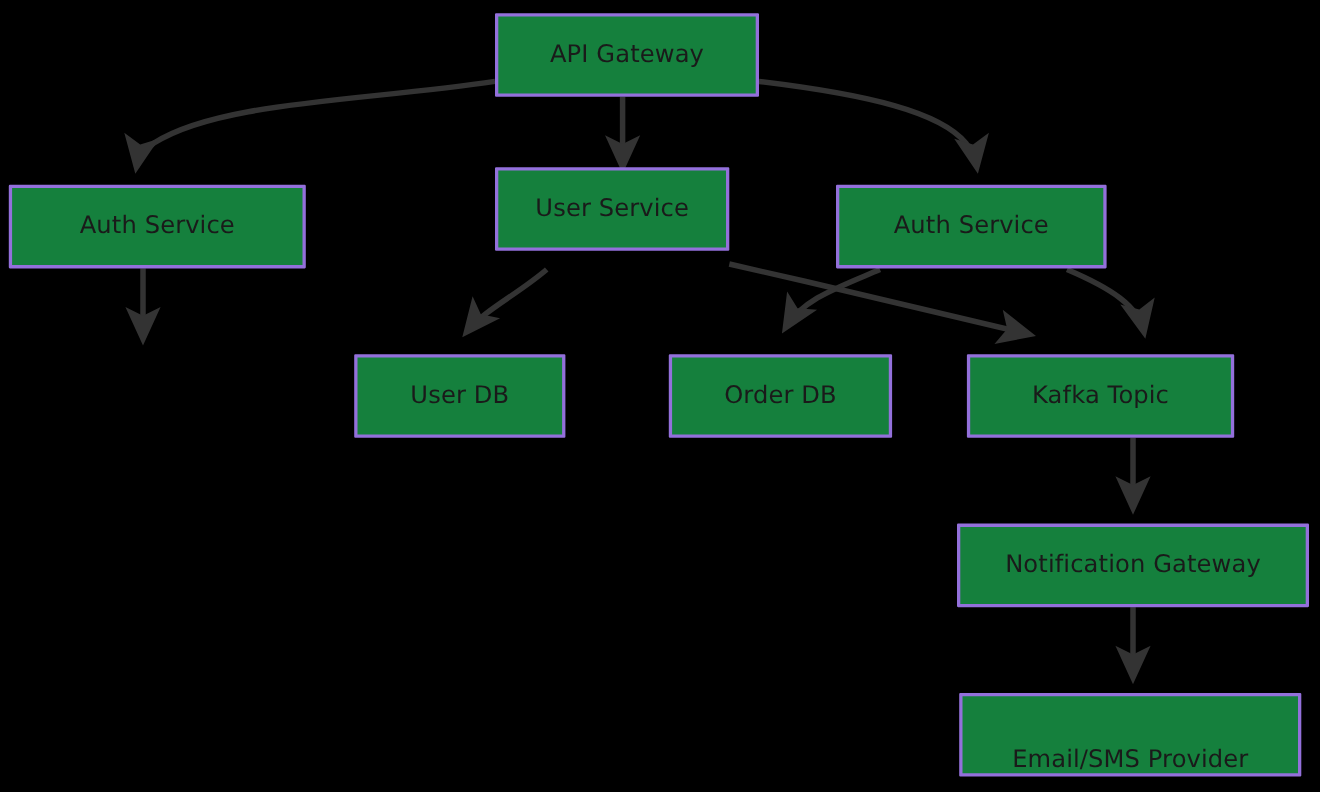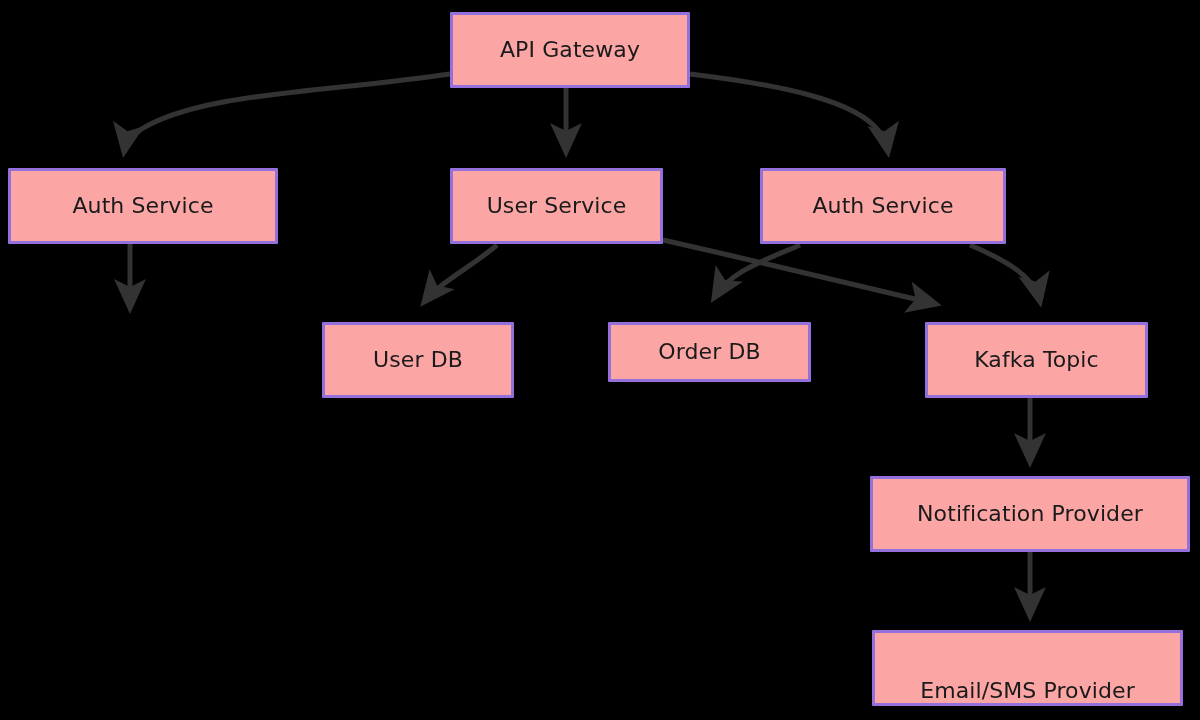--- a/index.html
+++ b/index.html
@@ -19,21 +19,21 @@
     position: absolute;
     left: 0;
     top: 0;
     width: 1200px;
     height: 720px;
     pointer-events: none;
   }
   .node {
     position: absolute;
     box-sizing: border-box;
-    background: #fca5a5;
+    background: #15803d;
     border: 3px solid #9370DB;
     border-radius: 1px;
     display: flex;
     align-items: center;
     justify-content: center;
     text-align: center;
     color: #1a1a1a;
     font-size: 22px;
     font-weight: 400;
     letter-spacing: 0.1px;
@@ -79,42 +79,42 @@
   </svg>
 
   <div class="node" style="left:450px; top:12px; width:240px; height:76px;">
     <span class="node-label">API Gateway</span>
   </div>
 
   <div class="node" style="left:8px; top:168px; width:270px; height:76px;">
     <span class="node-label">Auth Service</span>
   </div>
 
-  <div class="node" style="left:450px; top:168px; width:213px; height:76px;">
+  <div class="node" style="left:450px; top:152px; width:213px; height:76px;">
     <span class="node-label">User Service</span>
   </div>
 
   <div class="node" style="left:760px; top:168px; width:246px; height:76px;">
     <span class="node-label">Auth Service</span>
   </div>
 
 
   <div class="node" style="left:322px; top:322px; width:192px; height:76px;">
     <span class="node-label">User DB</span>
   </div>
 
-  <div class="node" style="left:608px; top:322px; width:203px; height:60px;text-align:right;">
+  <div class="node" style="left:608px; top:322px; width:203px; height:76px;text-align:right;">
     <span class="node-label">Order DB</span>
   </div>
 
-  <div class="node" style="left:925px; top:322px; width:223px; height:76px;">
+  <div class="node" style="left:879px; top:322px; width:243px; height:76px;">
     <span class="node-label">Kafka Topic</span>
   </div>
 
   <div class="node" style="left:870px; top:476px; width:320px; height:76px;">
-    <span class="node-label">Notification Provider</span>
+    <span class="node-label">Notification Gateway</span>
   </div>
 
   <div class="node" style="left:872px; top:630px; width:311px; height:76px;align-items:flex-end;">
     <span class="node-label">Email/SMS Provider</span>
   </div>
 
 </div>
 
 </body></html>

